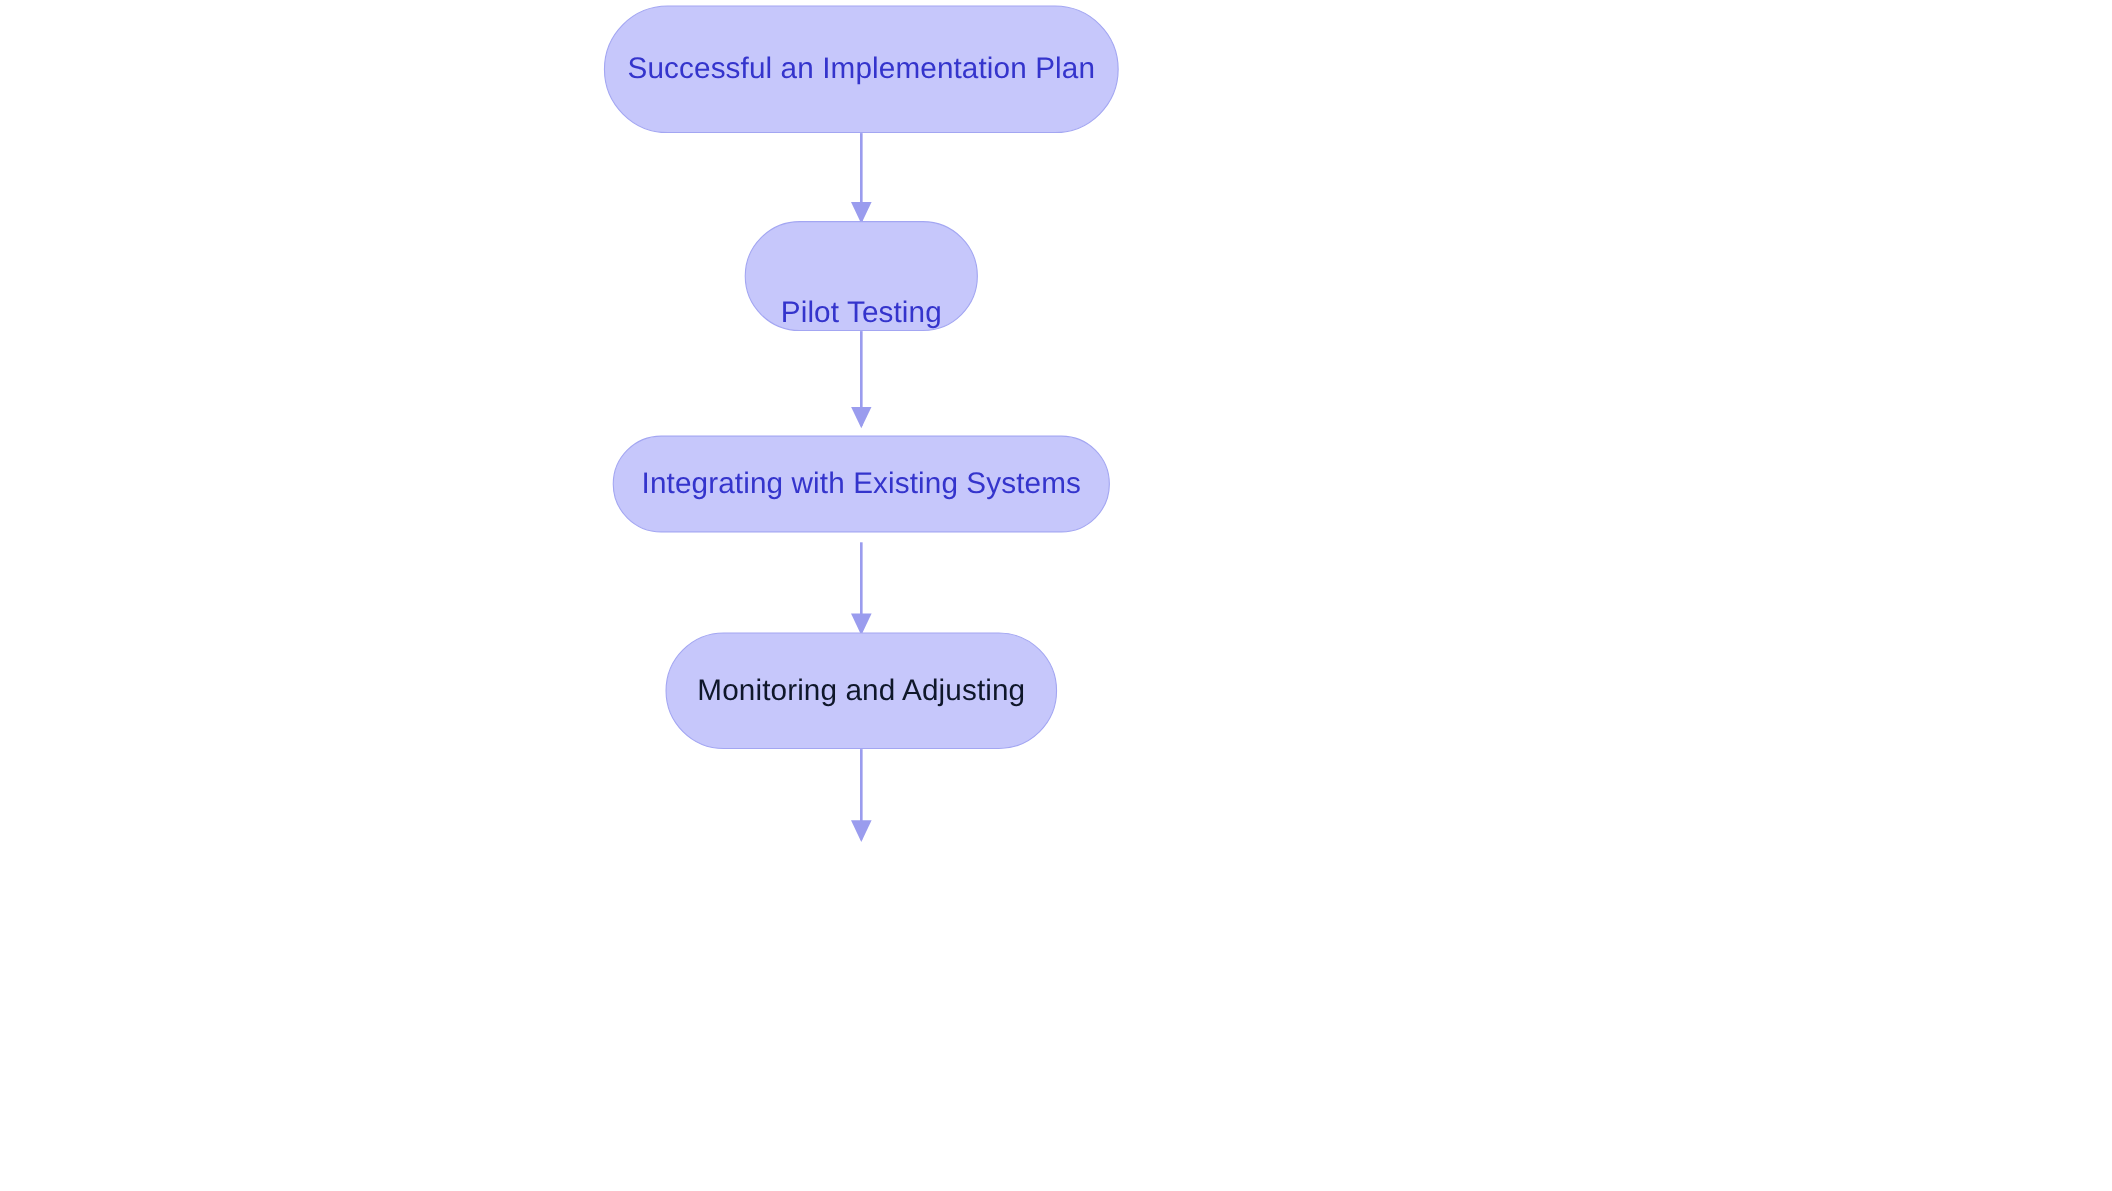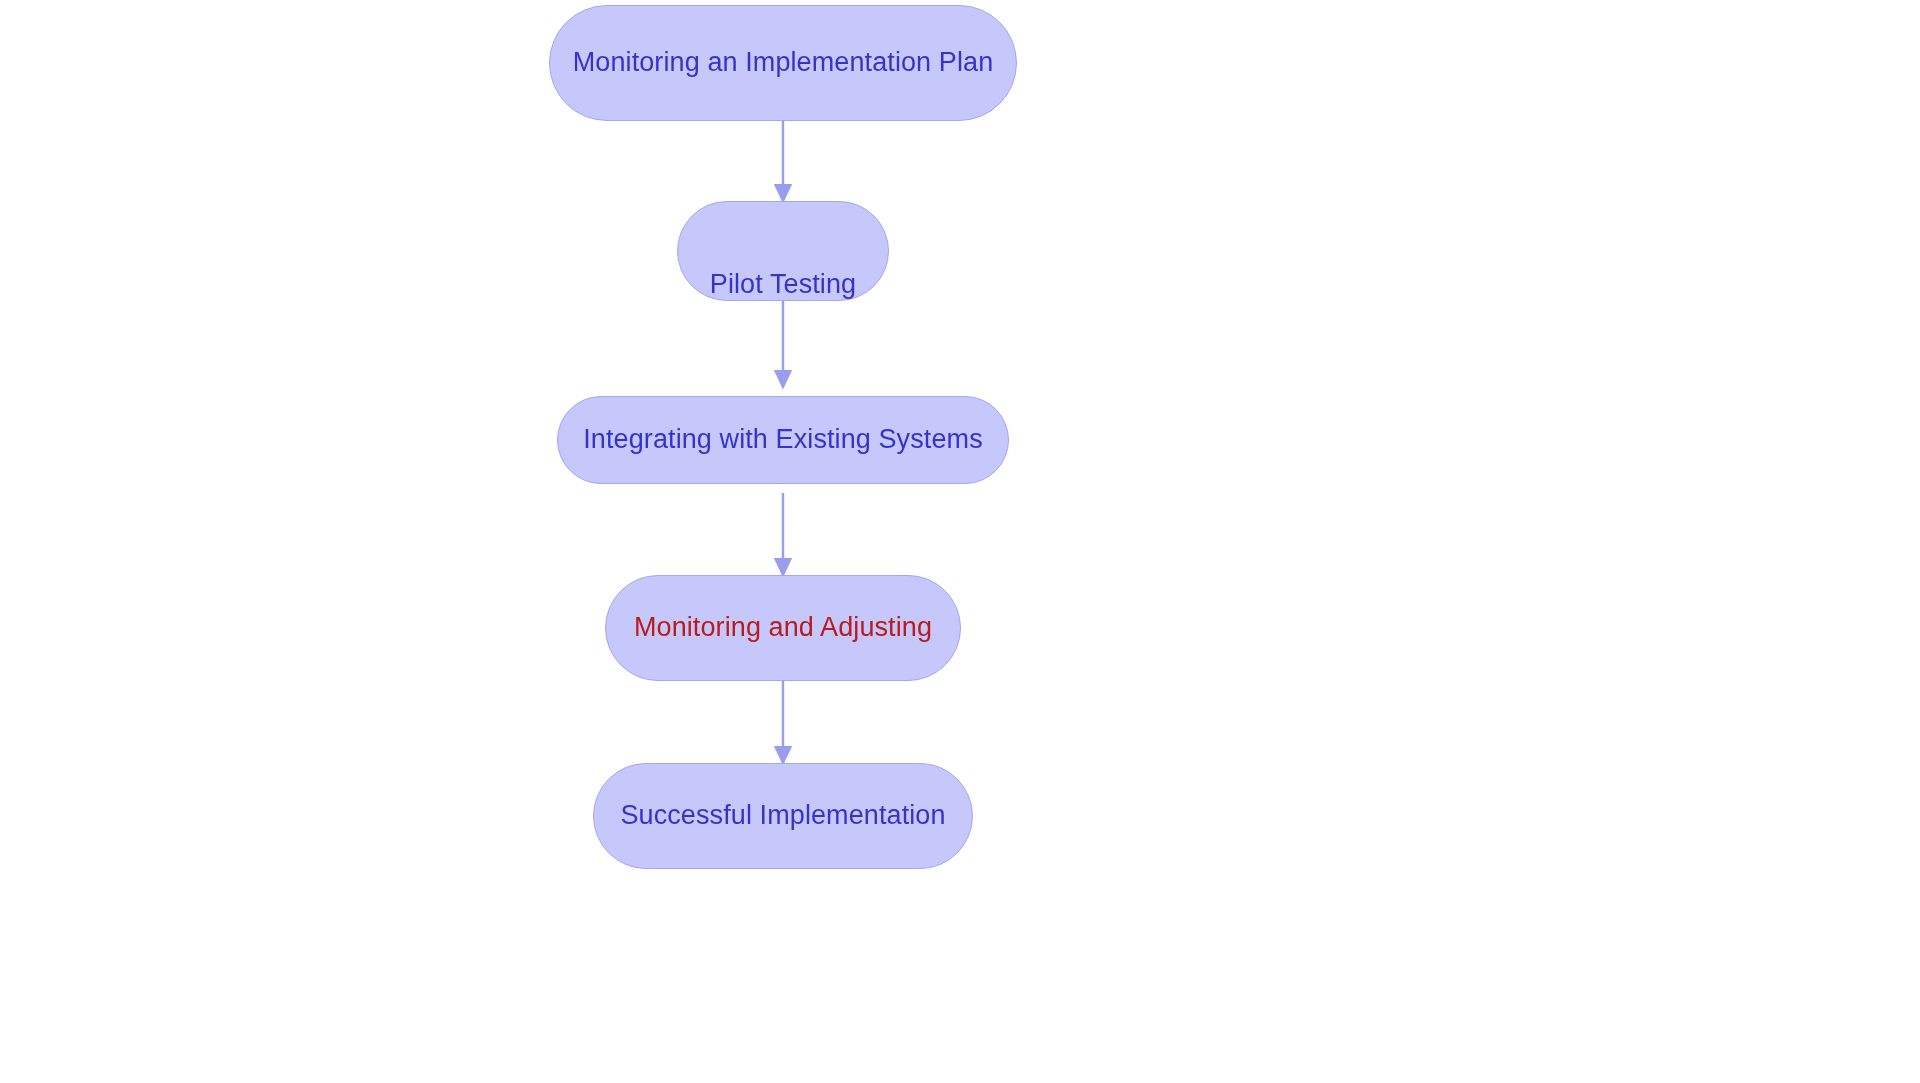--- a/index.html
+++ b/index.html
@@ -79,29 +79,26 @@
     <g id="edges-group">
         <line x1="783" y1="121" x2="783" y2="201" stroke="#9a9cee" stroke-width="2.4" marker-end="url(#arrowhead)"></line>
         <line x1="783" y1="301" x2="783" y2="387" stroke="#9a9cee" stroke-width="2.4" marker-end="url(#arrowhead)"></line>
         <line x1="783" y1="493" x2="783" y2="575" stroke="#9a9cee" stroke-width="2.4" marker-end="url(#arrowhead)"></line>
         <line x1="783" y1="681" x2="783" y2="763" stroke="#9a9cee" stroke-width="2.4" marker-end="url(#arrowhead)"></line>
       </g>
   </svg>
 
   <div id="node-layer">
       <div class="flow-node" style="left: 783px; top: 63px; width: 468px; height: 116px; background: rgb(198, 199, 251); border-color: rgb(163, 166, 242);">
-        <span class="flow-node-label" style="color: rgb(52, 52, 204);">Monitoring an Implementation Plan</span>
+        <span class="flow-node-label" style="color: rgb(52, 52, 204);">Successful an Implementation Plan</span>
       </div>
       <div class="flow-node" style="left: 783px; top: 251px; width: 212px; height: 100px; background: rgb(198, 199, 251); border-color: rgb(163, 166, 242); align-items: flex-end;">
         <span class="flow-node-label" style="color: rgb(52, 52, 204);">Pilot Testing</span>
       </div>
       <div class="flow-node" style="left: 783px; top: 440px; width: 452px; height: 88px; background: rgb(198, 199, 251); border-color: rgb(163, 166, 242);">
         <span class="flow-node-label" style="color: rgb(52, 52, 204);">Integrating with Existing Systems</span>
       </div>
       <div class="flow-node" style="left: 783px; top: 628px; width: 356px; height: 106px; background: rgb(198, 199, 251); border-color: rgb(163, 166, 242);">
-        <span class="flow-node-label" style="color: #b91c1c; text-align: center;">Monitoring and Adjusting</span>
-      </div>
-      <div class="flow-node" style="left: 783px; top: 816px; width: 380px; height: 106px; background: rgb(198, 199, 251); border-color: rgb(163, 166, 242);">
-        <span class="flow-node-label" style="color: rgb(52, 52, 204);">Successful Implementation</span>
+        <span class="flow-node-label" style="color: #0f172a; text-align: center;">Monitoring and Adjusting</span>
       </div>
     </div>
 
 </div>
 
 </body></html>

